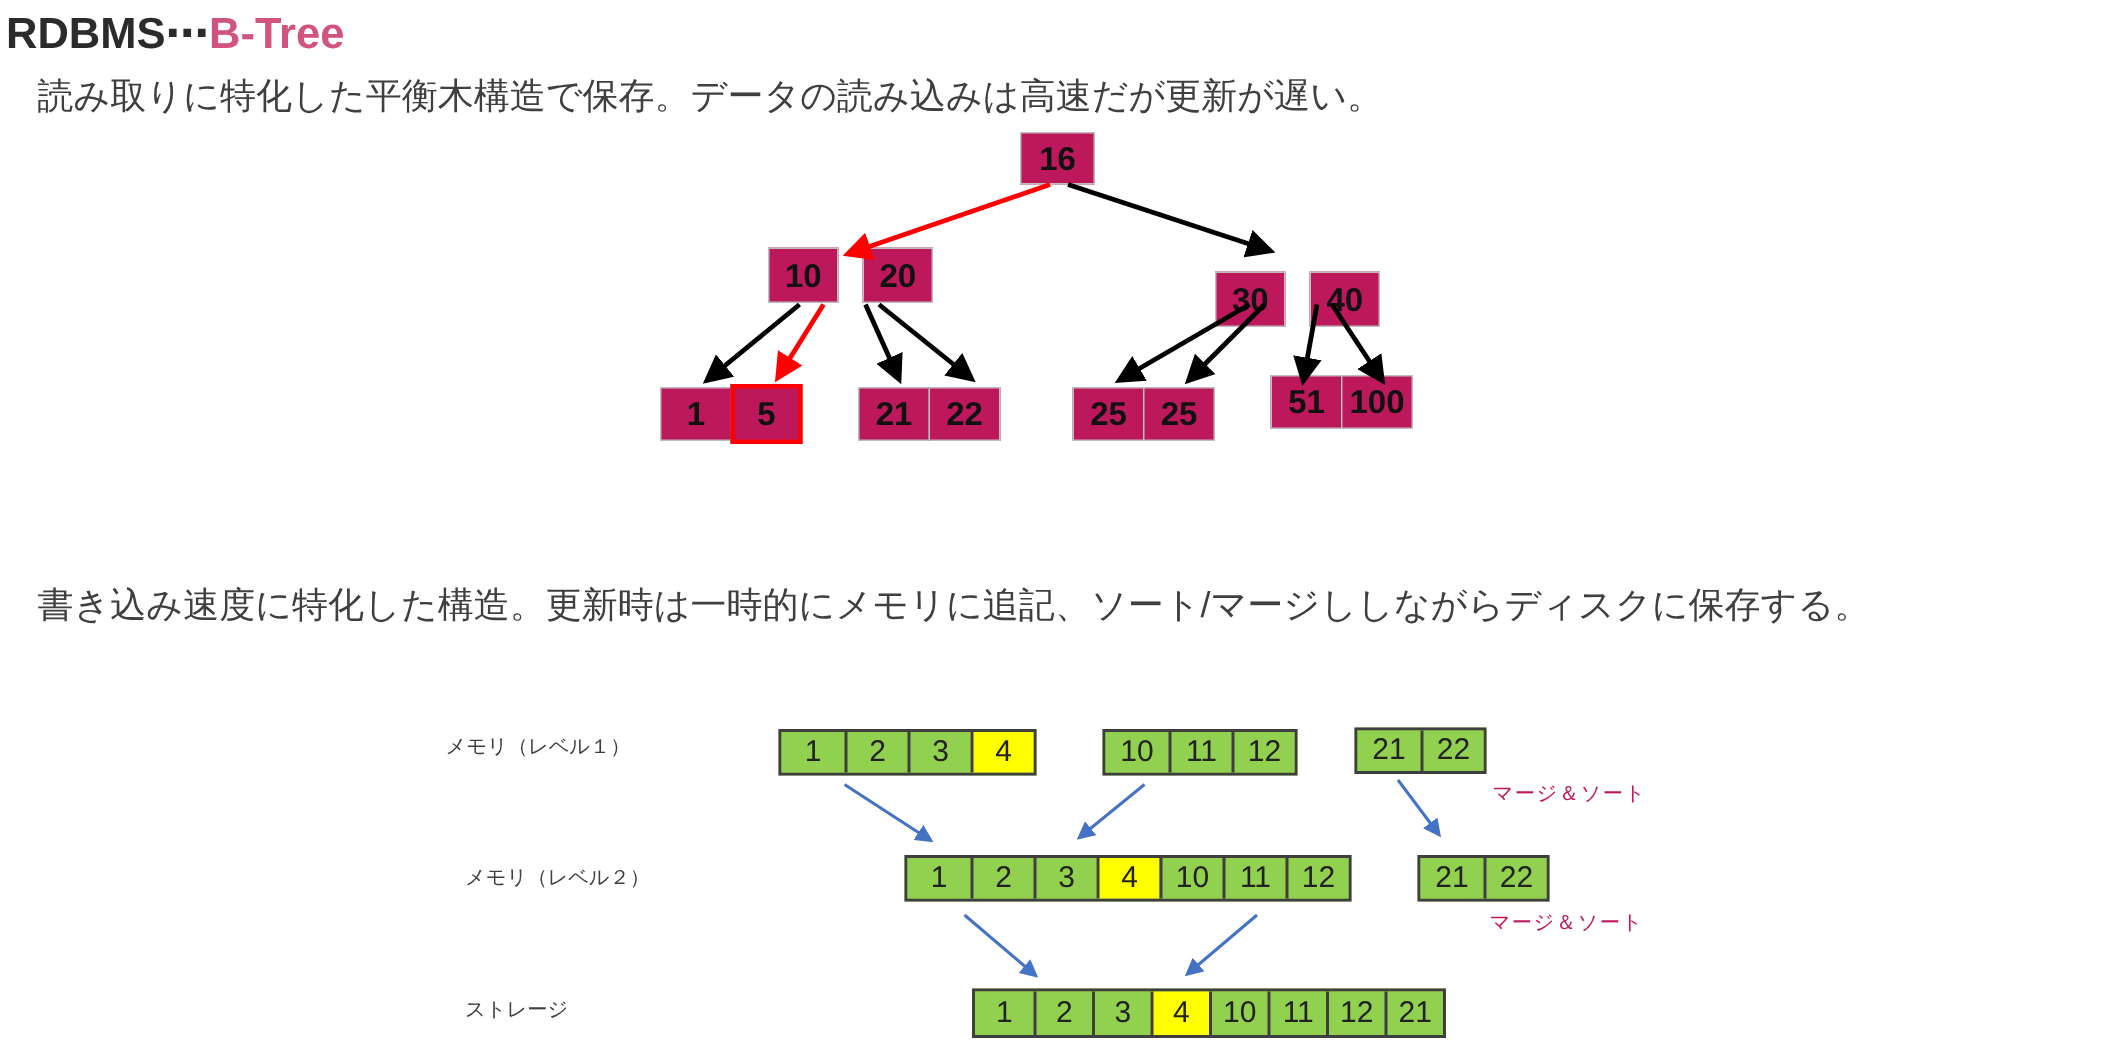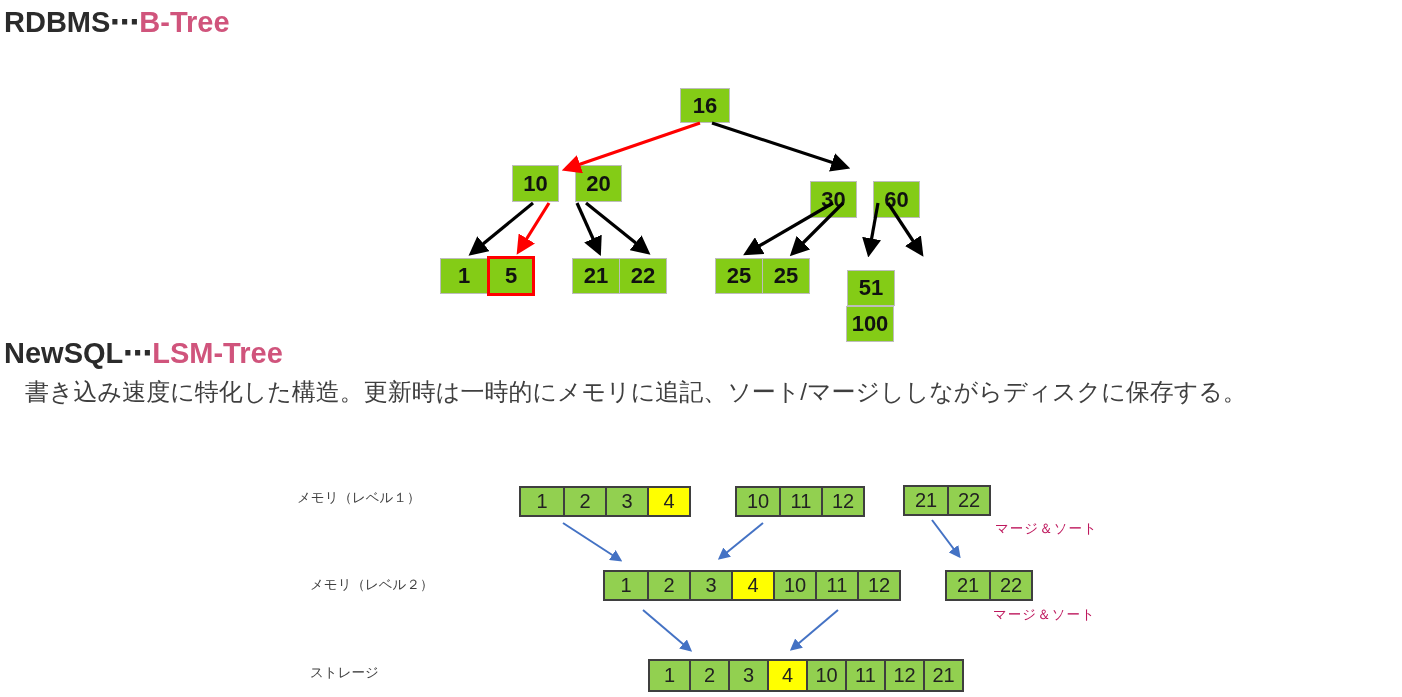--- a/index.html
+++ b/index.html
@@ -8,21 +8,21 @@
 
   
   .sec-title{position:absolute;left:4px;font-size:29px;font-weight:bold;color:#2b2b2b;
              letter-spacing:0px;white-space:nowrap;}
   .sec-title .pink{color:#d0547c;}
   .sec-desc{position:absolute;left:25px;font-size:24px;color:#3f3f3f;white-space:nowrap;}
 
   
   .bt-group{position:absolute;display:flex;}
   .cell{box-sizing:border-box;display:flex;align-items:center;justify-content:center;}
-  .bt{width:48px;height:36px;background:#84cc16;border:1px solid #bdbdbd;margin-left:-1px;
+  .bt{width:48px;height:36px;background:#be185d;border:1px solid #bdbdbd;margin-left:-1px;
       font-size:22px;font-weight:bold;color:#111;}
   .bt:first-child{margin-left:0;}
   .root{width:50px;height:35px;}
   .mid{width:47px;height:37px;margin-left:16px;}
   .redbox{border:3px solid #ff0000;z-index:3;height:40px;margin-top:-2px;}
 
   
   .lsm-array{position:absolute;display:flex;border:2px solid #3f3f3f;background:#92d050;}
   .lsm{width:42px;height:27px;background:#92d050;border-left:2px solid #3f3f3f;
        font-size:20px;color:#222;}
@@ -37,53 +37,51 @@
   #arrows{position:absolute;left:0;top:0;z-index:5;pointer-events:none;}
 </style>
 </head>
 <body>
 
 <div id="page">
 
   <div class="sec-title" style="top:5px;">
     <span>RDBMS⋯</span><span class="pink">B-Tree</span>
   </div>
+  <div class="sec-desc" style="top:48px;">読み取りに特化した平衡木構造で保存。データの読み込みは高速だが更新が遅い。</div>
 
   <div class="bt-group" style="left:680px;top:88px;">
       <div class="cell bt root">16</div>
     </div>
   <div class="bt-group" style="left:512px;top:165px;">
       <div class="cell bt mid">10</div>
       <div class="cell bt mid">20</div>
     </div>
   <div class="bt-group" style="left:810px;top:181px;">
       <div class="cell bt mid">30</div>
-      <div class="cell bt mid">60</div>
+      <div class="cell bt mid">40</div>
     </div>
   <div class="bt-group" style="left:440px;top:258px;">
       <div class="cell bt">1</div>
       <div class="cell bt redbox">5</div>
     </div>
   <div class="bt-group" style="left:572px;top:258px;">
       <div class="cell bt">21</div>
       <div class="cell bt">22</div>
     </div>
   <div class="bt-group" style="left:715px;top:258px;">
       <div class="cell bt">25</div>
       <div class="cell bt">25</div>
     </div>
-  <div class="bt-group" style="left:847px;top:270px;flex-direction:column;">
+  <div class="bt-group" style="left:847px;top:250px;">
       <div class="cell bt">51</div>
       <div class="cell bt">100</div>
     </div>
 
-  <div class="sec-title" style="top:336px;">
-    <span>NewSQL⋯</span><span class="pink">LSM-Tree</span>
-  </div>
-  <div class="sec-desc" style="top:376px;">書き込み速度に特化した構造。更新時は一時的にメモリに追記、ソート/マージししながらディスクに保存する。</div>
+  <div class="sec-desc" style="top:387px;">書き込み速度に特化した構造。更新時は一時的にメモリに追記、ソート/マージししながらディスクに保存する。</div>
 
   <div class="lsm-label" style="left:297px;top:489px;">メモリ（レベル１）</div>
   <div class="lsm-label" style="left:310px;top:576px;text-align:center;">メモリ（レベル２）</div>
   <div class="lsm-label" style="left:310px;top:664px;">ストレージ</div>
 
   <div class="lsm-array" style="left:519px;top:486px;">
       <div class="cell lsm">1</div>
       <div class="cell lsm">2</div>
       <div class="cell lsm">3</div>
       <div class="cell lsm yellow">4</div>

